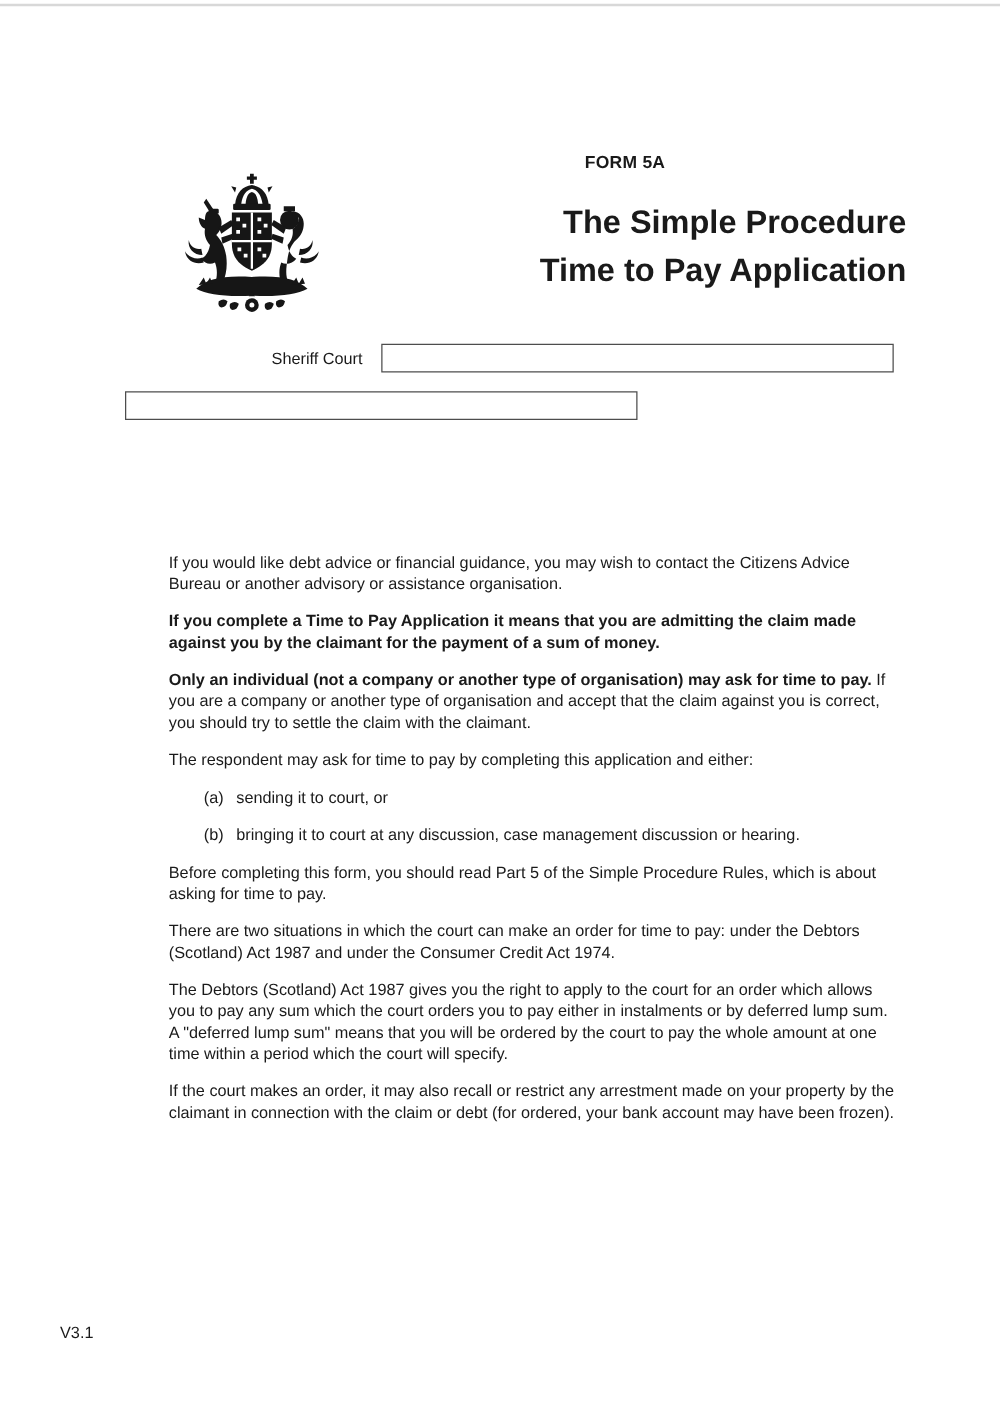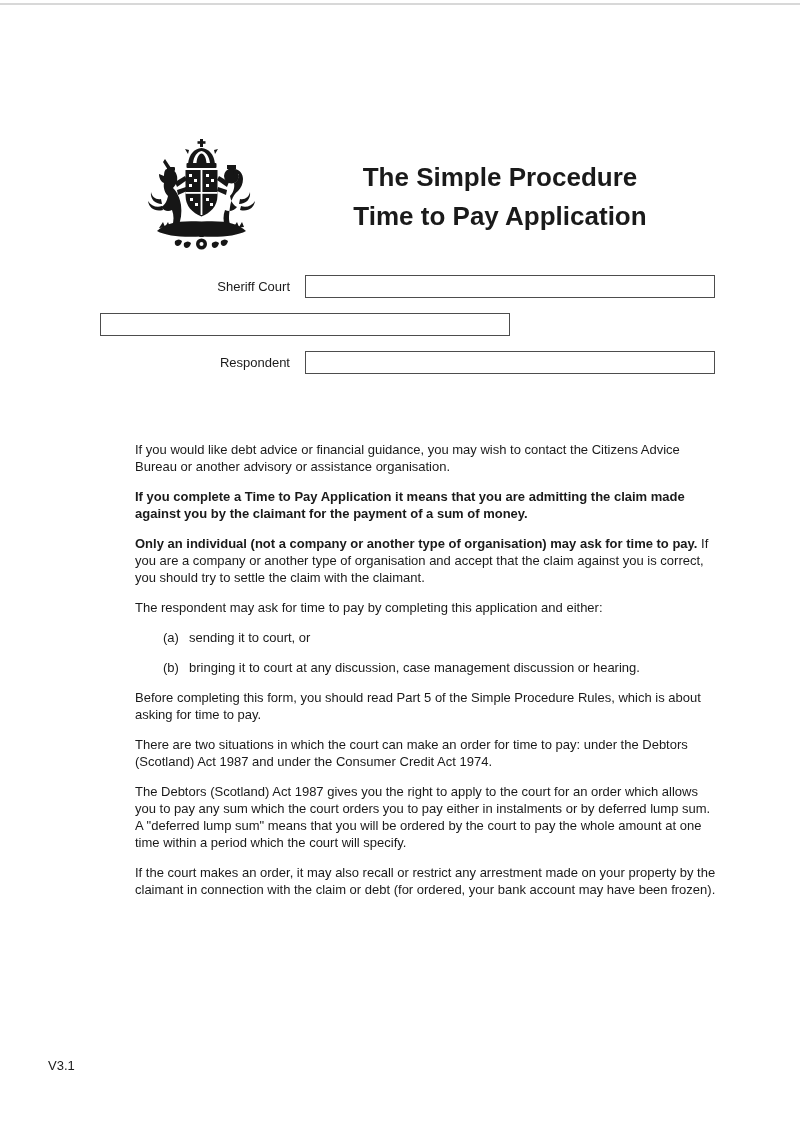--- a/index.html
+++ b/index.html
@@ -30,21 +30,21 @@
     position: absolute;
     top: 121px; left: 285px; width: 430px;
     text-align: center;
     font-size: 14px;
     font-weight: bold;
     letter-spacing: 0.2px;
   }
   .doc-title {
     position: absolute;
     top: 158px; left: 275px; width: 450px;
-    text-align: center;
+    text-align: right;
     font-size: 26px;
     font-weight: bold;
     line-height: 39px;
   }
   .fields {
     position: absolute;
     top: 275px; left: 85px; width: 630px;
   }
   .field-row {
     display: flex;
@@ -162,36 +162,33 @@
         <rect x="67" y="46" width="3" height="3"></rect>
         <rect x="51" y="60" width="3" height="3"></rect>
         <rect x="56" y="65" width="3" height="3"></rect>
         <rect x="67" y="60" width="3" height="3"></rect>
         <rect x="71" y="65" width="3" height="3"></rect>
         <circle cx="62.5" cy="106" r="2"></circle>
       </g>
     </svg>
   </div>
 
+  <div class="form-label">FORM 5A</div>
 
   <div class="doc-title">
     <div>The Simple Procedure</div>
     <div>Time to Pay Application</div>
   </div>
 
   <div class="fields">
     <div class="field-row">
       <div class="flabel">Sheriff Court</div>
       <input class="fbox" type="text" value="" style="">
     </div>
     <div class="field-row">
-      <input class="fbox" type="text" value="" style="">
-    </div>
-    <div class="field-row">
-      <div class="flabel">Respondent</div>
       <input class="fbox" type="text" value="" style="">
     </div>
   </div>
 
   <div class="body-text">
     <p>If you would like debt advice or financial guidance, you may wish to contact the Citizens Advice Bureau or another advisory or assistance organisation.</p>
     <p class="bold">If you complete a Time to Pay Application it means that you are admitting the claim made against you by the claimant for the payment of a sum of money.</p>
     <p><span class="bold">Only an individual (not a company or another type of organisation) may ask for time to pay.</span><span> If you are a company or another type of organisation and accept that the claim against you is correct, you should try to settle the claim with the claimant.</span></p>
     <p>The respondent may ask for time to pay by completing this application and either:</p>
     <div class="list-row">

